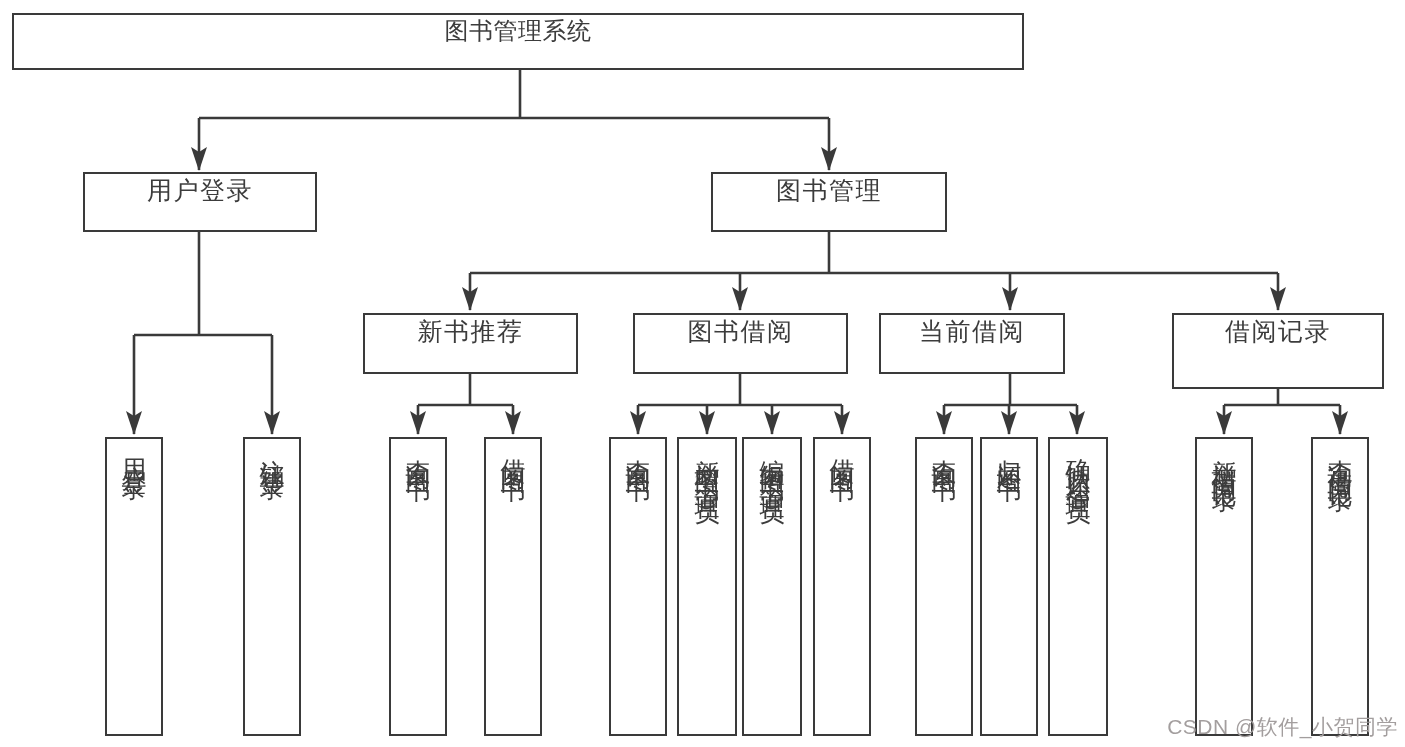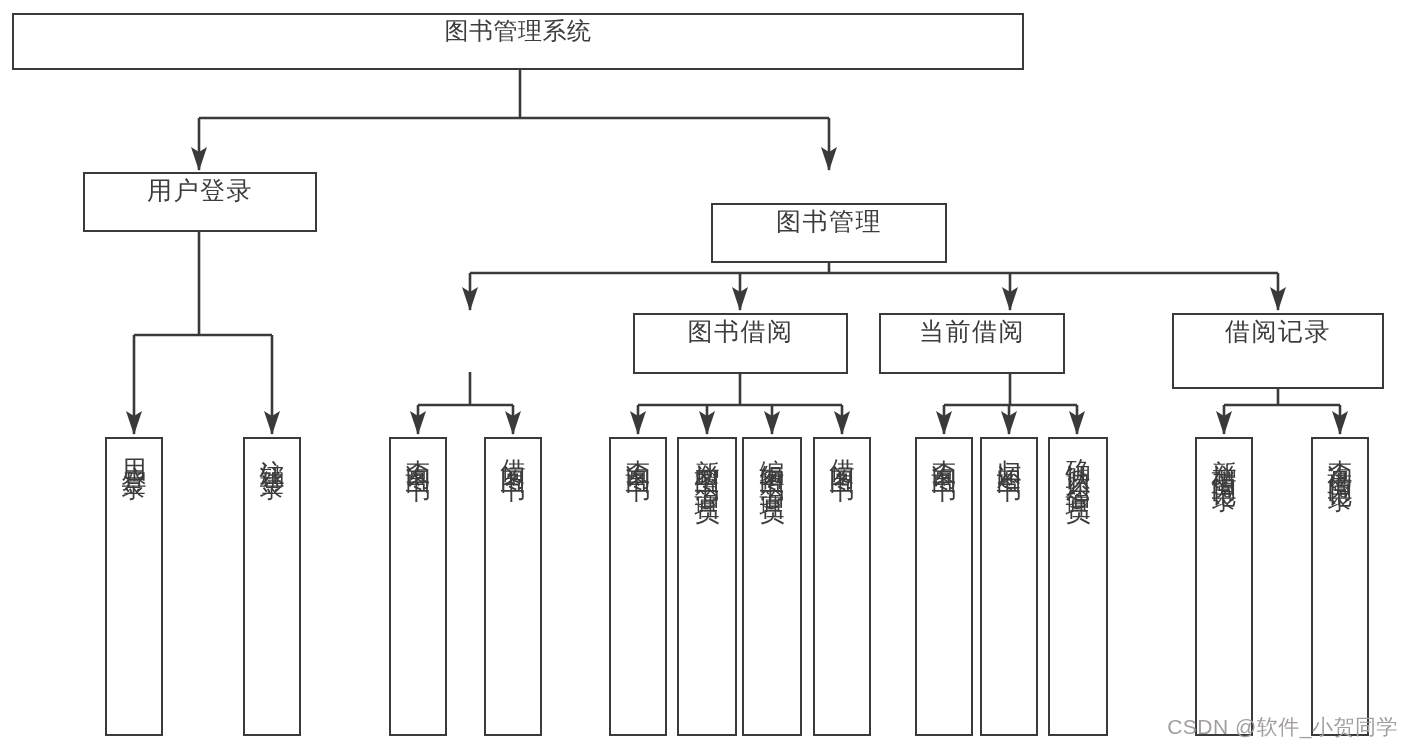--- a/index.html
+++ b/index.html
@@ -119,24 +119,27 @@
     </g>
   </svg>
 
   <div class="box t1" style="left:12px; top:13px; width:1012px; height:57px;">
     <span>图书管理系统</span>
   </div>
 
   <div class="box h" style="left:83px; top:172px; width:234px; height:60px;">
     <span>用户登录</span>
   </div>
-  <div class="box h" style="left:711px; top:172px; width:236px; height:60px;margin-top:31px;">
+  <div class="box h" style="left:711px; top:172px; width:236px; height:60px;">
     <span>图书管理</span>
   </div>
 
+  <div class="box h" style="left:363px; top:313px; width:215px; height:61px;">
+    <span>新书推荐</span>
+  </div>
   <div class="box h" style="left:633px; top:313px; width:215px; height:61px;">
     <span>图书借阅</span>
   </div>
   <div class="box h" style="left:879px; top:313px; width:186px; height:61px;">
     <span>当前借阅</span>
   </div>
   <div class="box h" style="left:1172px; top:313px; width:212px; height:76px;">
     <span>借阅记录</span>
   </div>
 

